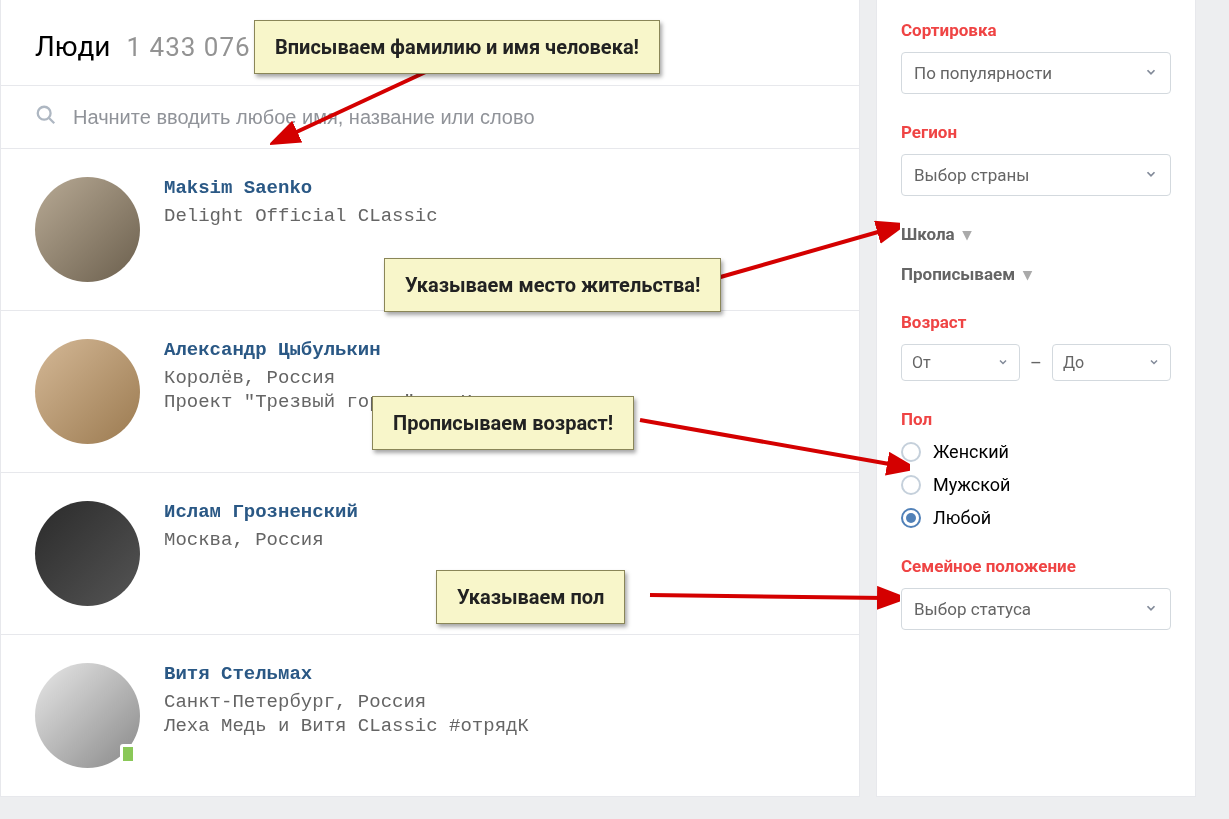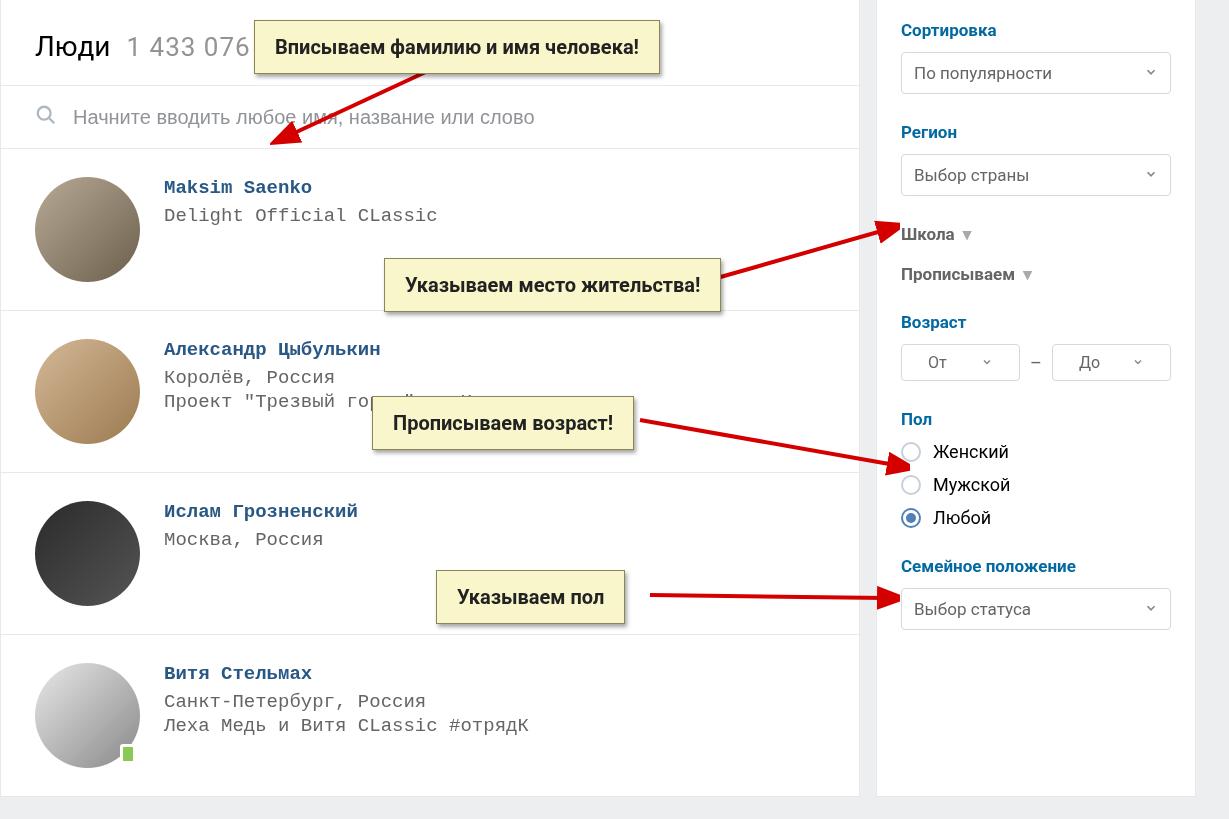--- a/index.html
+++ b/index.html
@@ -105,21 +105,21 @@
       color: #2a5885;
       margin-bottom: 6px;
     }
     .person-detail {
       font-size: 19px;
       color: #656565;
       margin-bottom: 2px;
     }
     .section-label {
       font-size: 17px;
-      color: #0369a1;
+      color: #ef4444;
       font-weight: bold;
       margin-bottom: 12px;
       display: flex;
       align-items: center;
     }
     .dropdown-icon {
       margin-left: 8px;
       color: #aaa;
     }
     .select-box {
@@ -128,21 +128,21 @@
       padding: 10px 12px;
       font-size: 17px;
       color: #656565;
       display: flex;
       justify-content: space-between;
       align-items: center;
       margin-bottom: 28px;
       cursor: pointer;
     }
     .select-box.small {
-      padding: 8px 26px;
+      padding: 8px 10px;
       font-size: 16px;
       margin-bottom: 0;
       flex: 1;
     }
     .chevron {
       color: #828a99;
     }
     .age-row {
       display: flex;
       align-items: center;

